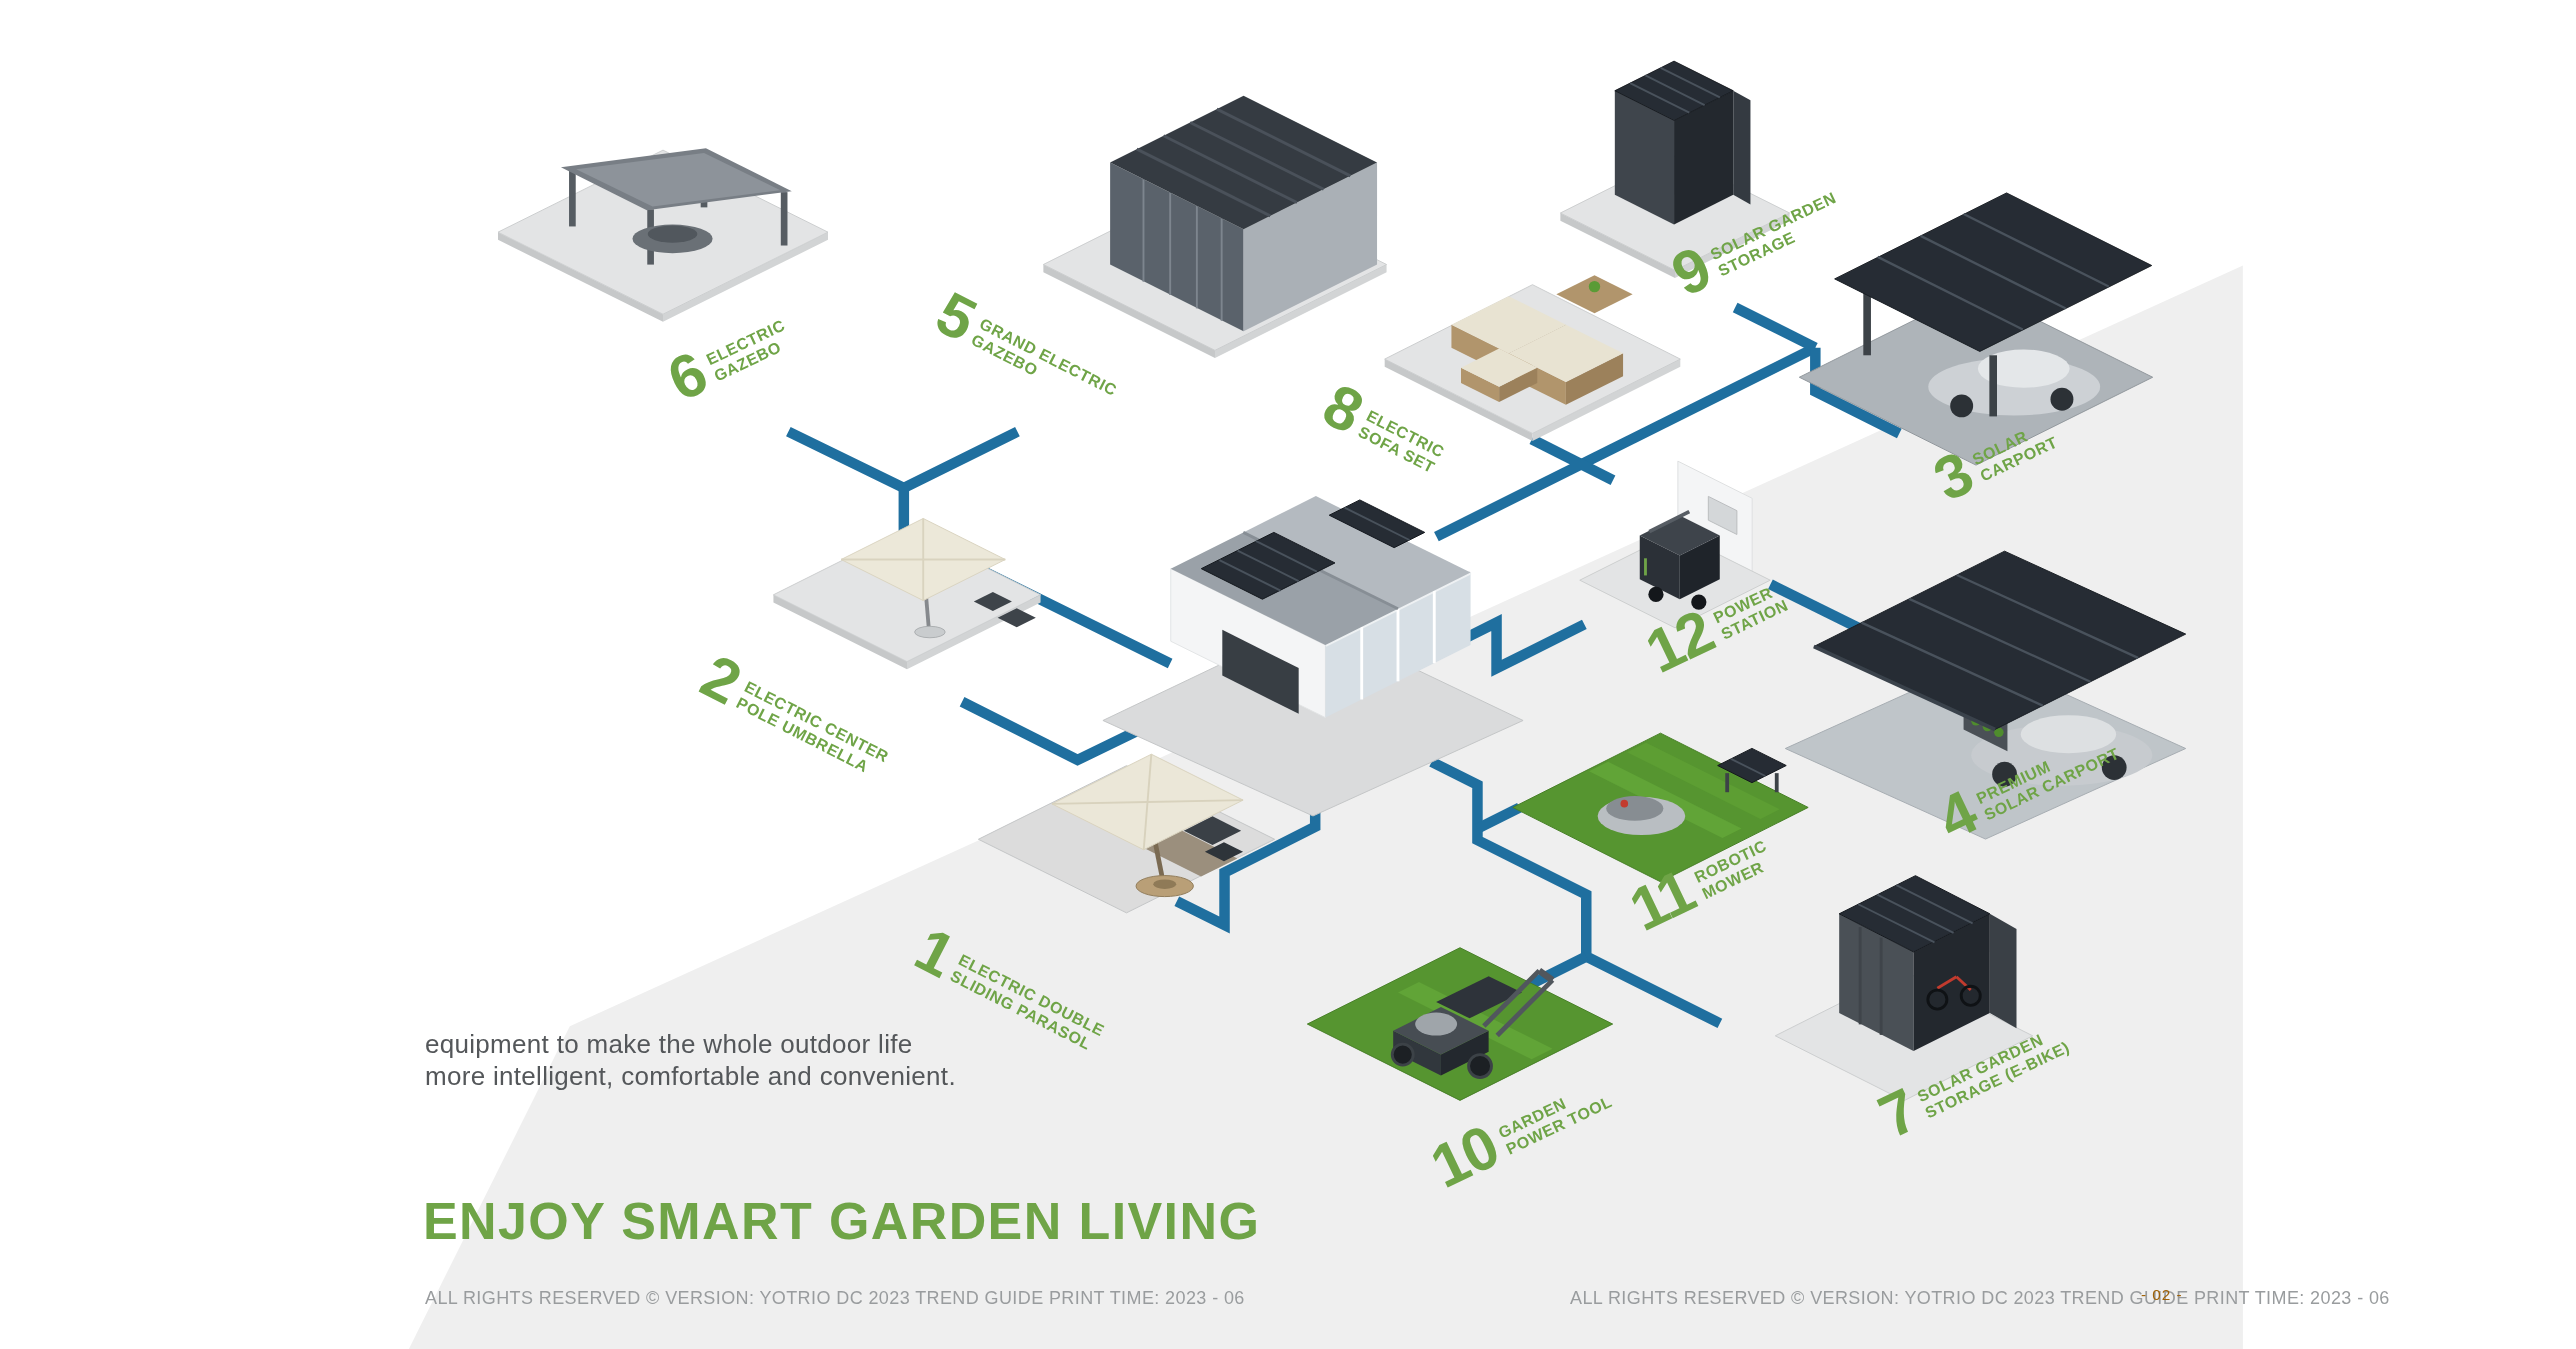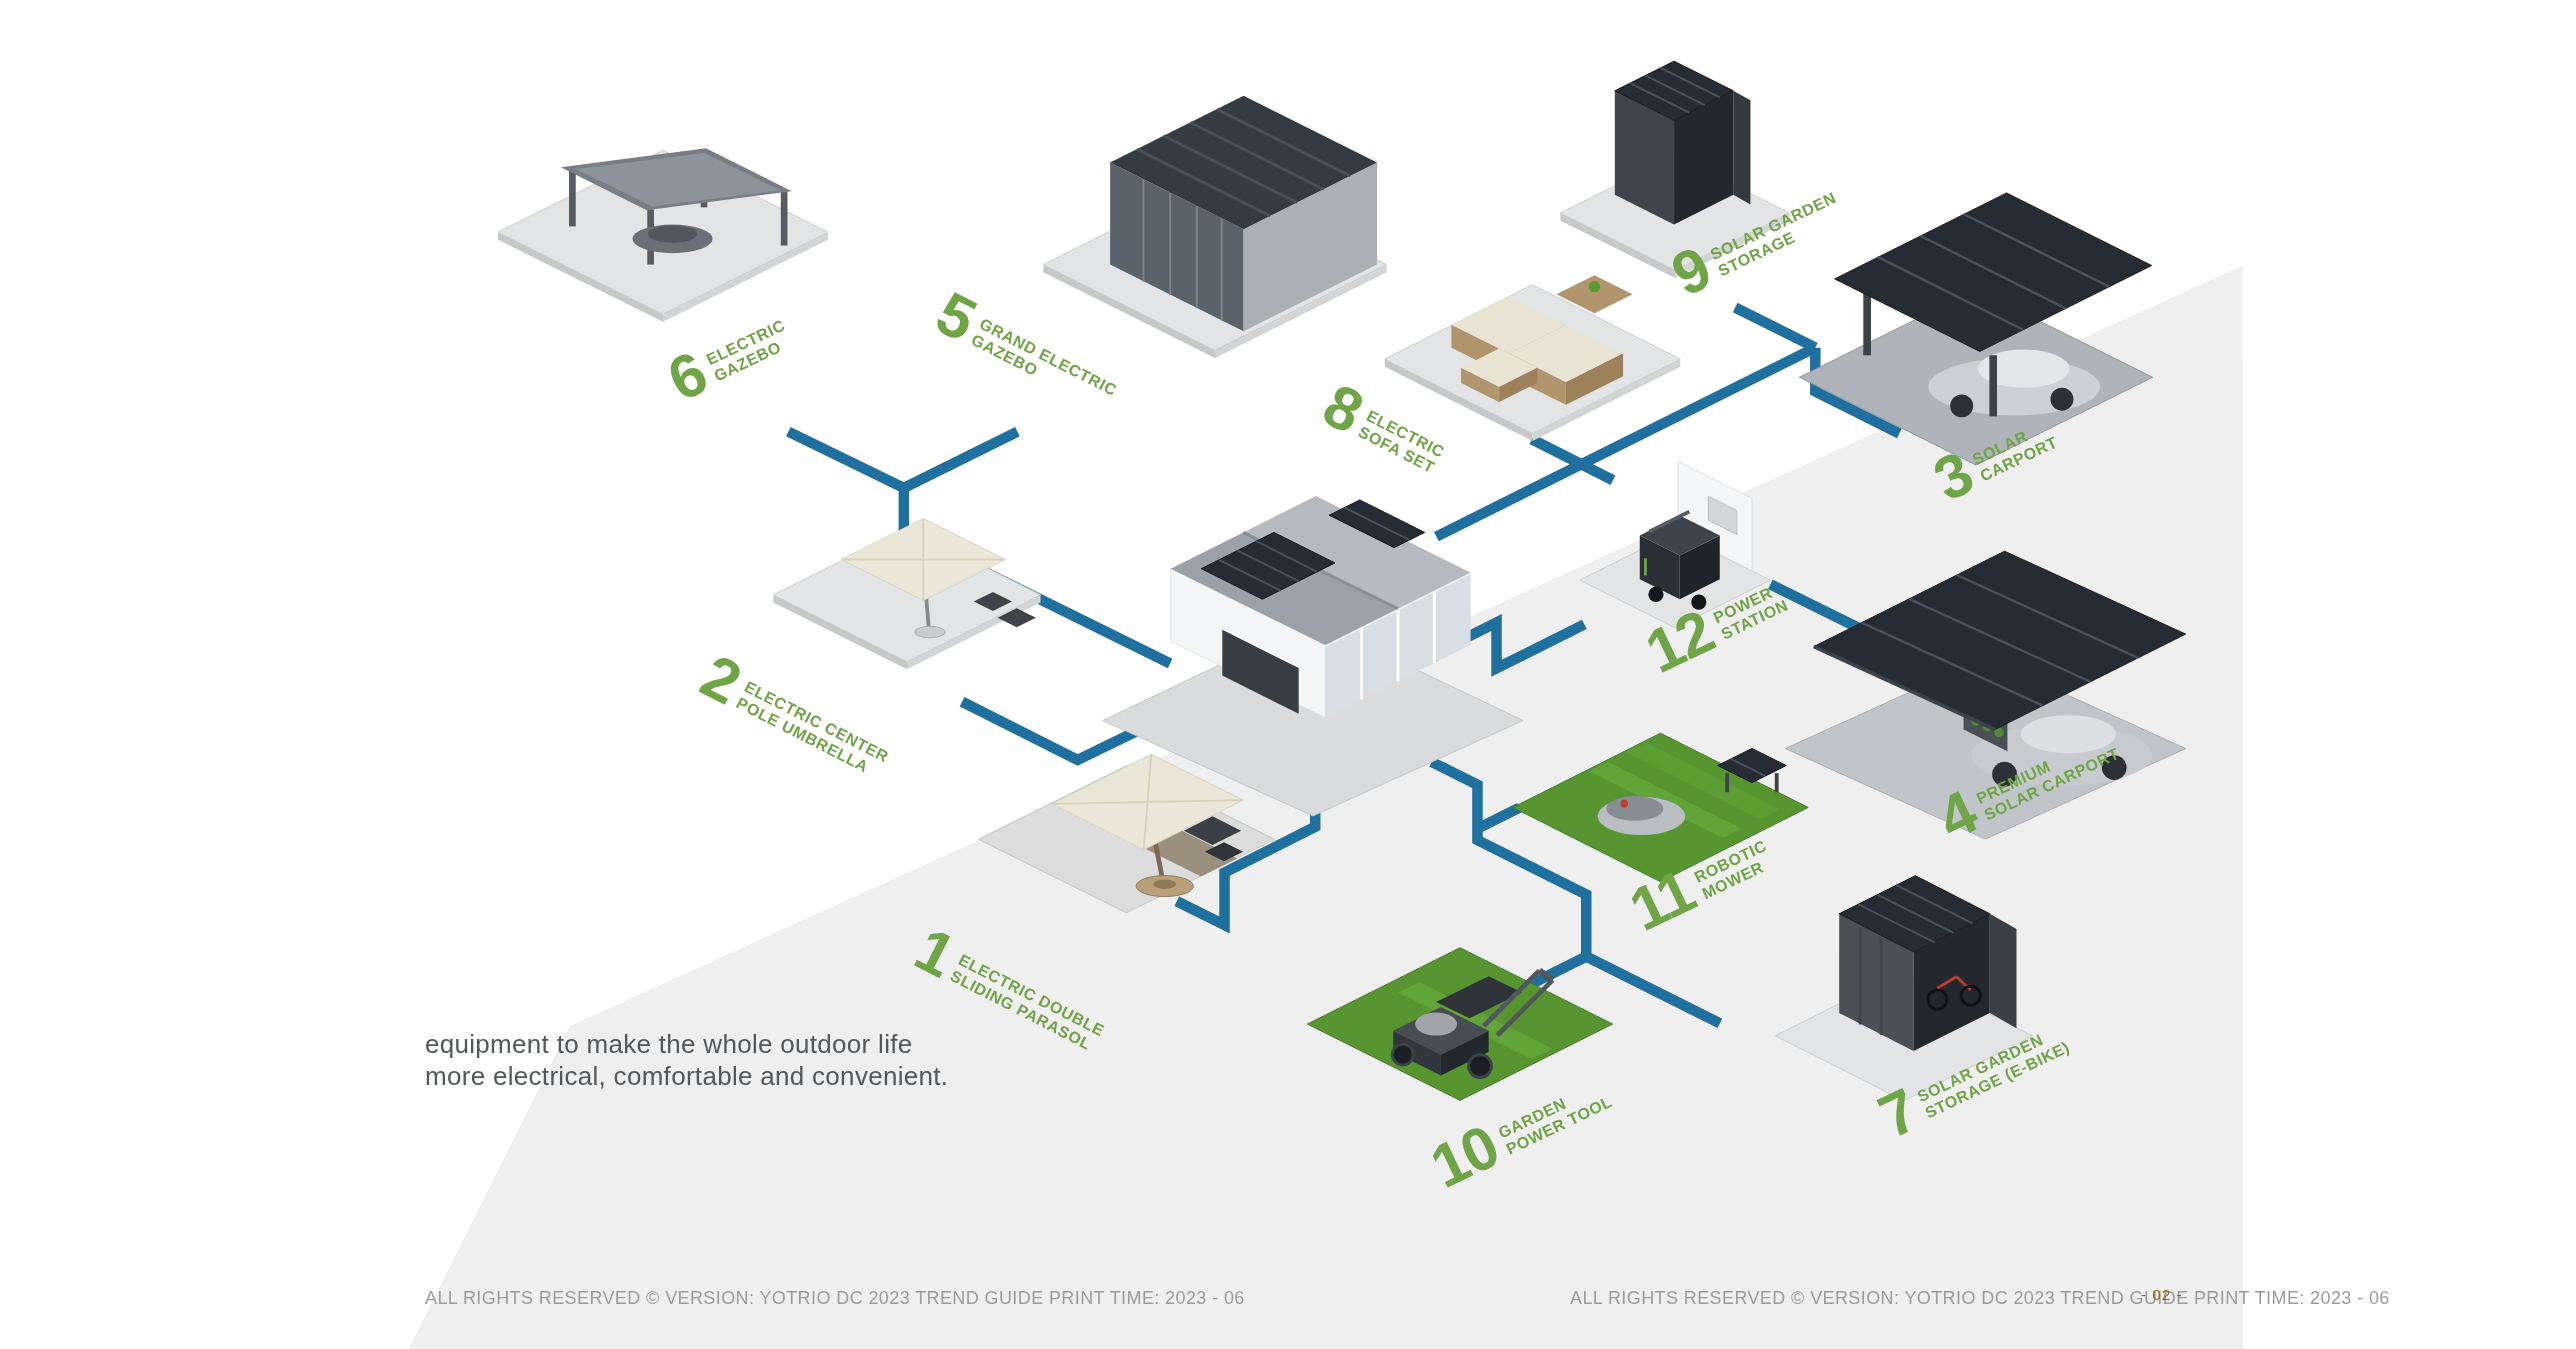--- a/index.html
+++ b/index.html
@@ -474,22 +474,23 @@
   <div class="label tilt-up pos12">
     <div class="num">12</div>
     <div class="txt">
         <div>POWER</div>
         <div>STATION</div>
       </div>
   </div>
 
   <div class="intro">
     <div>equipment to make the whole outdoor life</div>
-    <div>more electrical, comfortable and convenient.</div>
-  </div>
-
+    <div>more intelligent, comfortable and convenient.</div>
+  </div>
+
+  <div class="headline">ENJOY SMART GARDEN LIVING</div>
 
   <div class="notice left">ALL RIGHTS RESERVED © VERSION: YOTRIO DC 2023 TREND GUIDE PRINT TIME: 2023 - 06</div>
   <div class="notice right">ALL RIGHTS RESERVED © VERSION: YOTRIO DC 2023 TREND GUIDE PRINT TIME: 2023 - 06</div>
   <div class="pagenum">- 02 -</div>
 
 </div>
 
 
 </body></html>

